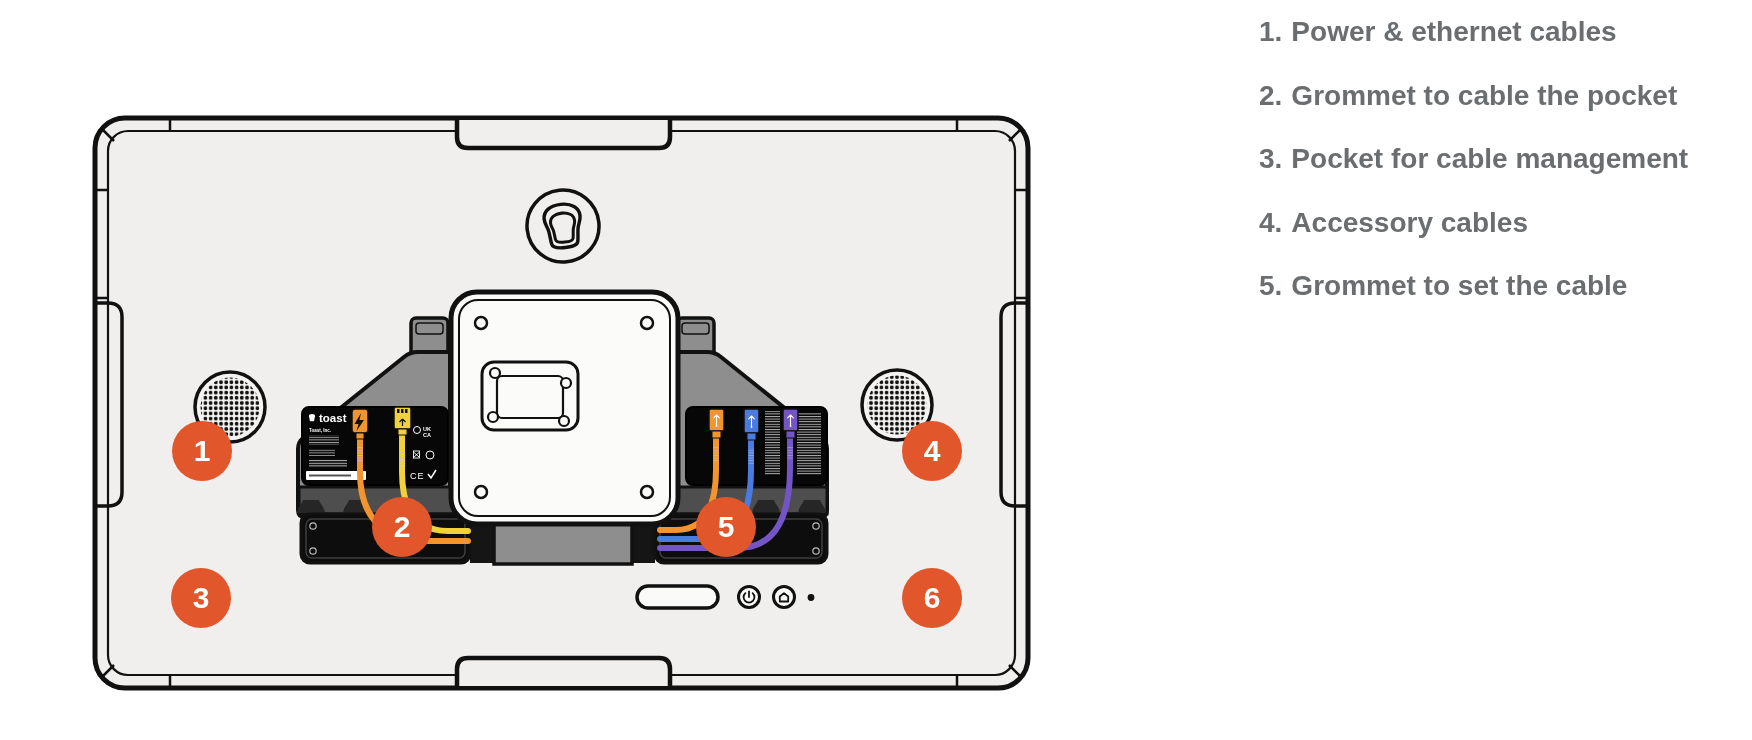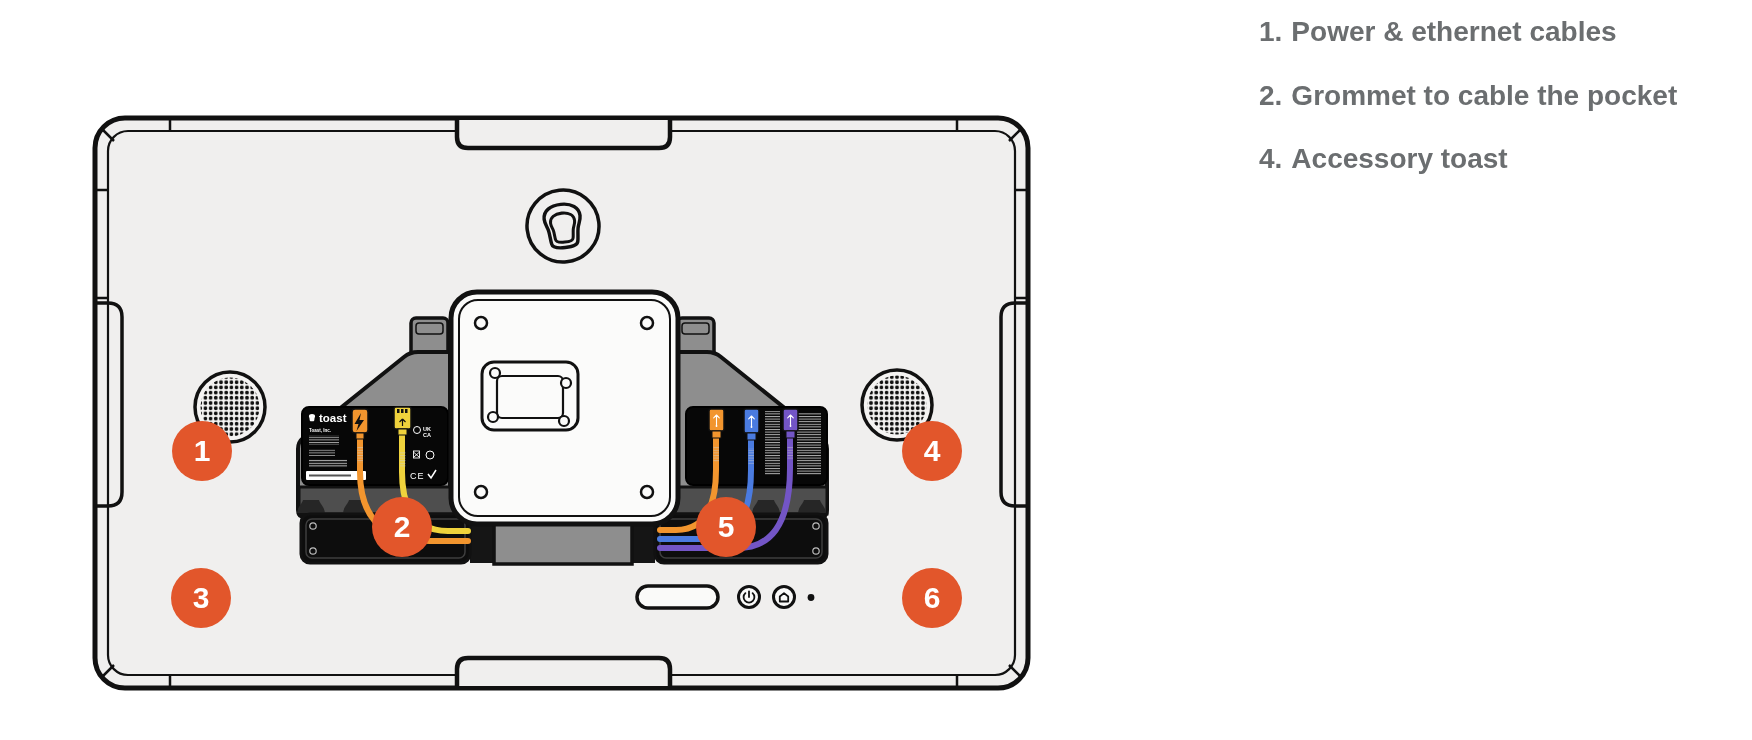--- a/index.html
+++ b/index.html
@@ -229,14 +229,16 @@
       <span>5</span>
     </div>
 <div class="callout" style="left:902px;top:568px">
       <span>6</span>
     </div>
 </div>
 
 <div id="legend">
   <div class="legend-item"><span class="num">1.</span><span>Power &amp; ethernet cables</span></div>
   <div class="legend-item"><span class="num">2.</span><span>Grommet to cable the pocket</span></div>
-  <div class="legend-item"><span class="num">4.</span><span>Accessory toast</span></div>
+  <div class="legend-item"><span class="num">3.</span><span>Pocket for cable management</span></div>
+  <div class="legend-item"><span class="num">4.</span><span>Accessory cables</span></div>
+  <div class="legend-item"><span class="num">5.</span><span>Grommet to set the cable</span></div>
 </div>
 
 </body></html>

